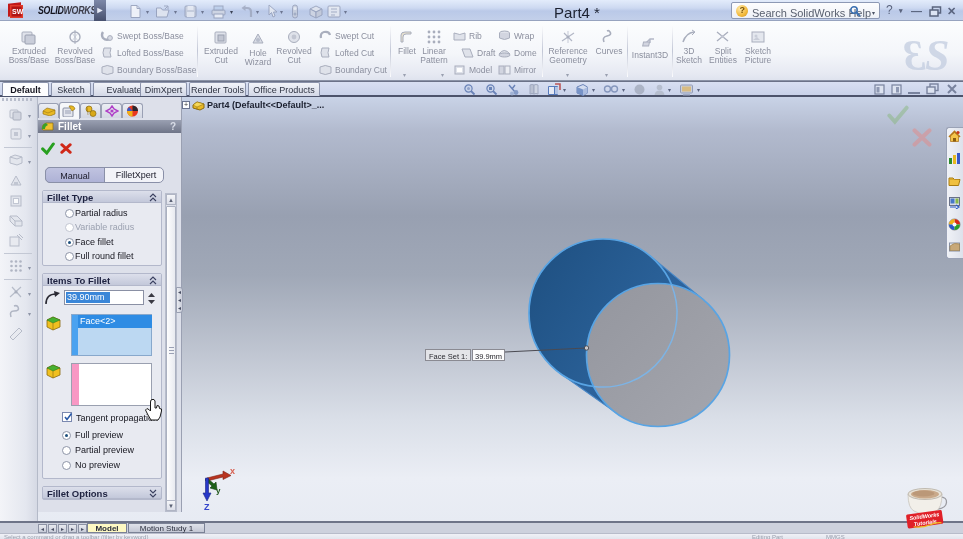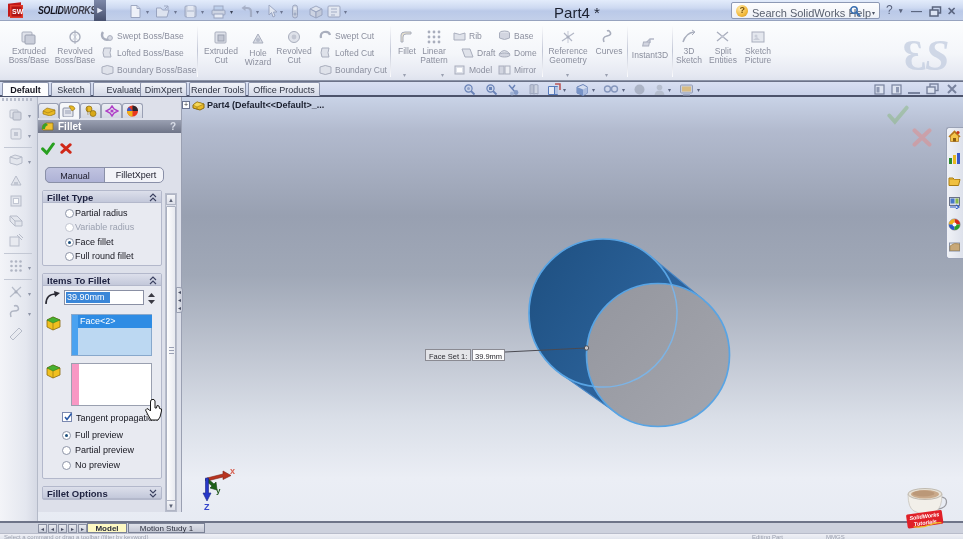--- a/index.html
+++ b/index.html
@@ -237,21 +237,21 @@
   <div class="smbtn" style="left:460px;top:27px;"><svg class="ic" width="15" height="13" viewBox="0 0 15 13">
         <path d="M2 3 L10 3 L13 11 L5 11 Z" fill="#dfe2ea" stroke="#a9aebd"></path>
       </svg><span class="lbl">Draft</span></div>
   <div class="smbtn" style="left:452px;top:44px;"><svg class="ic" width="15" height="13" viewBox="0 0 15 13">
         <rect x="3" y="3" width="9" height="8" fill="#dfe2ea" stroke="#a9aebd"></rect>
         <rect x="5" y="5" width="5" height="4" fill="#fff"></rect>
       </svg><span class="lbl">Model</span></div>
   <div class="smbtn" style="left:497px;top:10px;"><svg class="ic" width="15" height="13" viewBox="0 0 15 13">
         <ellipse cx="7.5" cy="4" rx="5" ry="2" fill="#dfe2ea" stroke="#a9aebd"></ellipse>
         <path d="M2.5 4 L2.5 9 Q7.5 12 12.5 9 L12.5 4" fill="#d2d5e0" stroke="#a9aebd"></path>
-      </svg><span class="lbl">Base</span></div>
+      </svg><span class="lbl">Wrap</span></div>
   <div class="smbtn" style="left:497px;top:27px;"><svg class="ic" width="15" height="13" viewBox="0 0 15 13">
         <path d="M2 8 Q7 1 13 8 Z" fill="#dfe2ea" stroke="#a9aebd"></path>
         <ellipse cx="7.5" cy="9" rx="5.5" ry="2" fill="#d2d5e0" stroke="#a9aebd"></ellipse>
       </svg><span class="lbl">Dome</span></div>
   <div class="smbtn" style="left:497px;top:44px;"><svg class="ic" width="15" height="13" viewBox="0 0 15 13">
         <rect x="2" y="3" width="5" height="8" fill="#d2d5e0" stroke="#a9aebd"></rect>
         <rect x="8" y="3" width="5" height="8" fill="#eceef3" stroke="#a9aebd"></rect>
       </svg><span class="lbl">Mirror</span></div>
   <div class="rgsep" style="left:542px;"></div>
 

